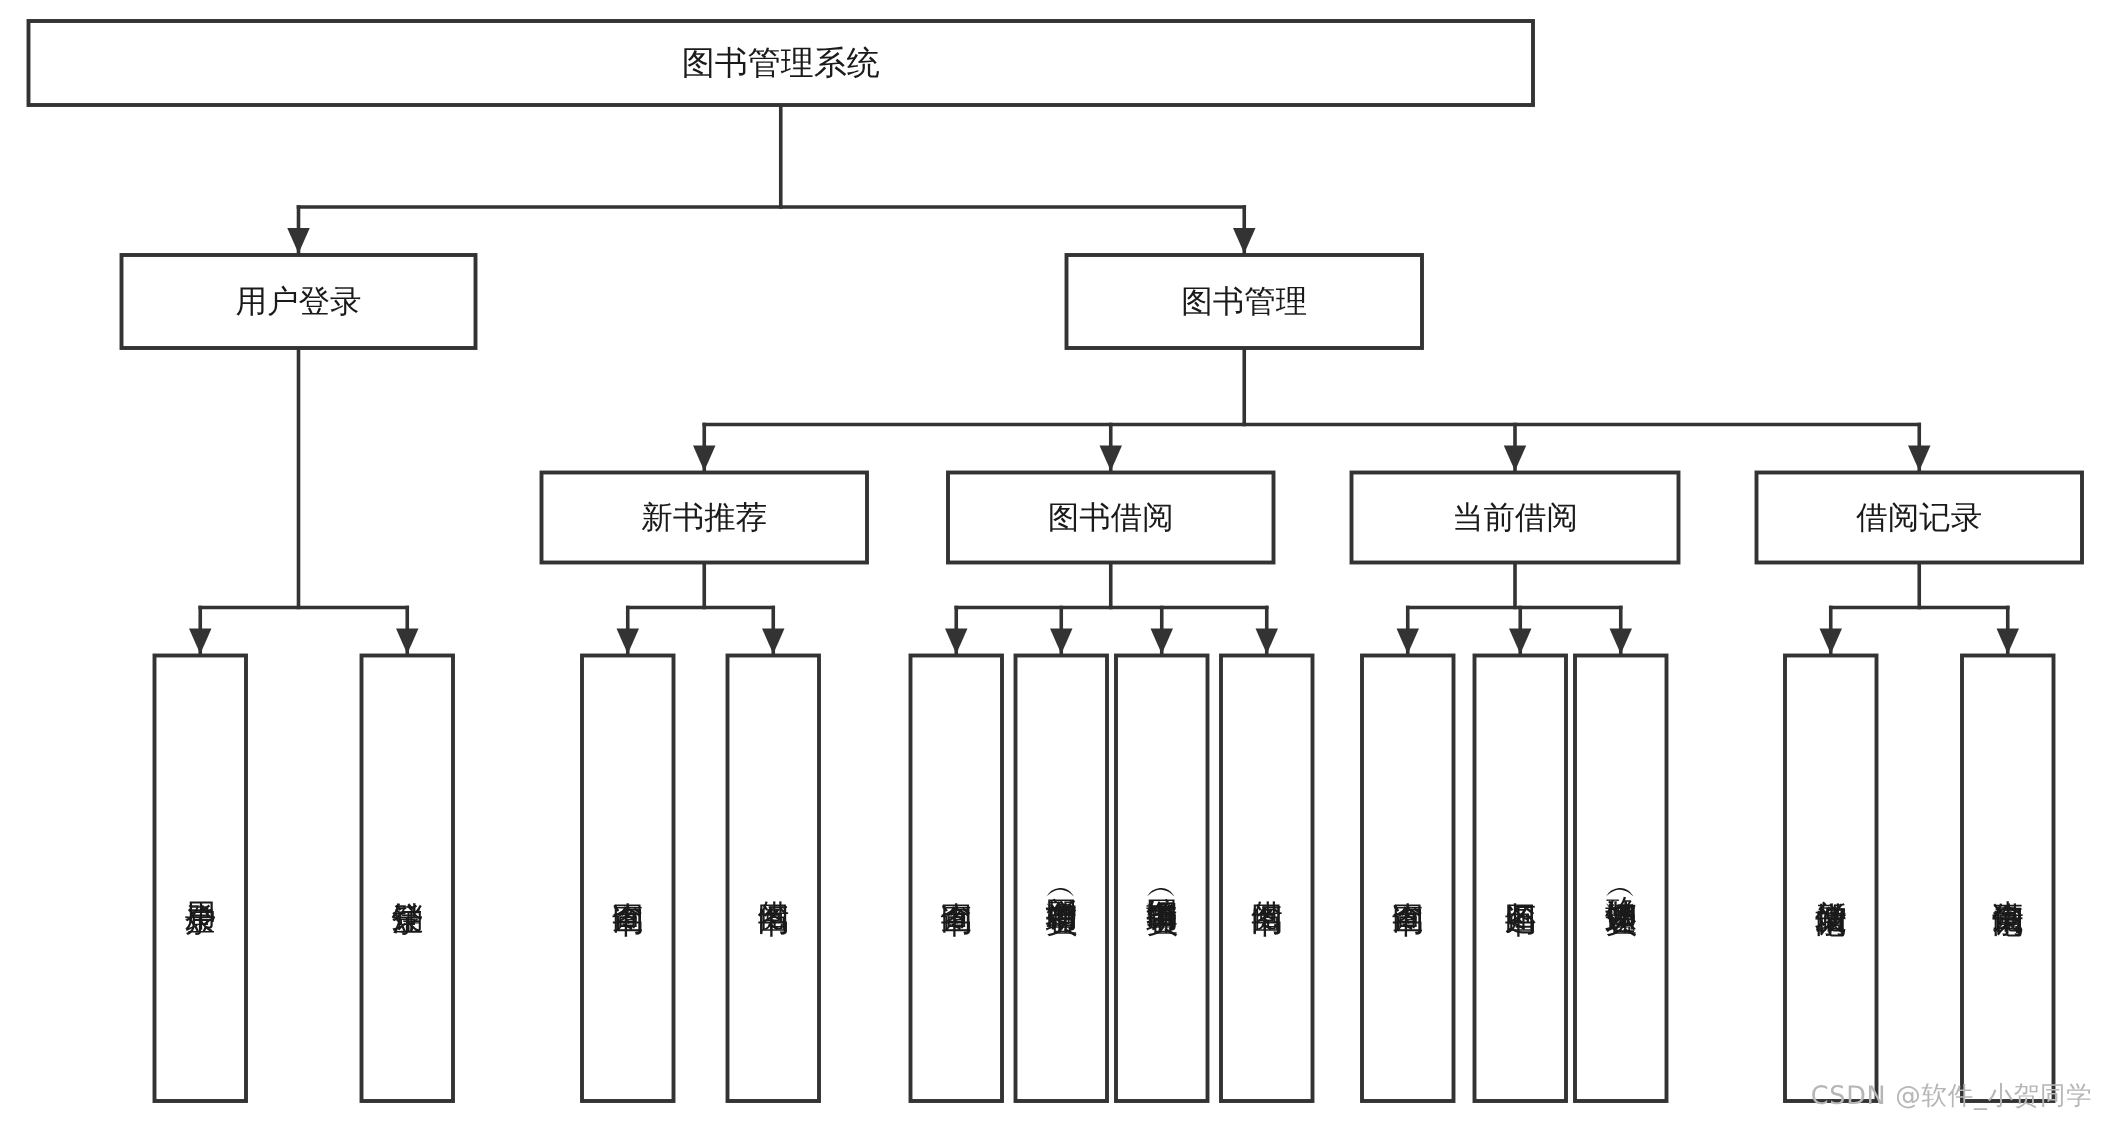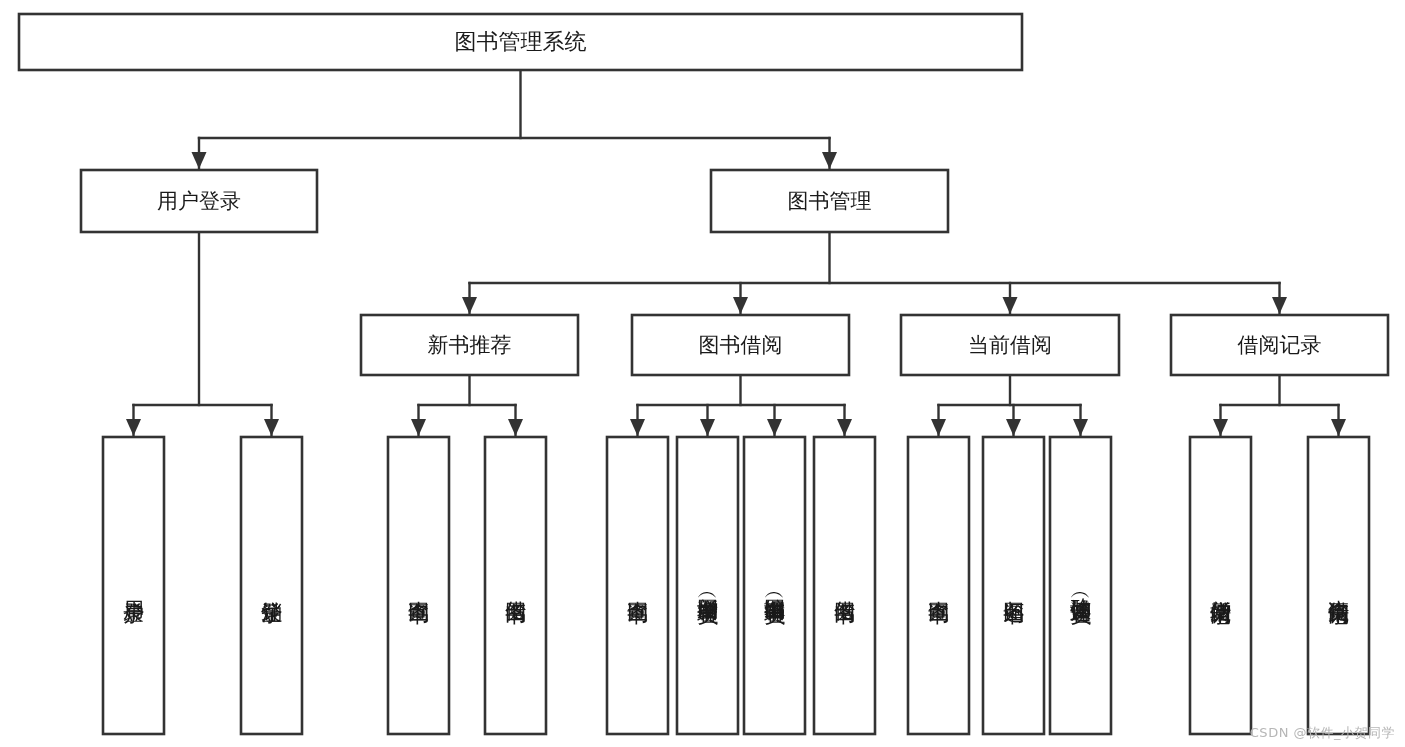--- a/index.html
+++ b/index.html
@@ -64,21 +64,21 @@
     letter-spacing: 1px;
     white-space: nowrap;
     text-align: center;
     pointer-events: none;
   }
   .watermark {
     position: absolute;
     right: 10px;
     bottom: 5px;
     font-family: "DejaVu Sans", "Liberation Sans", sans-serif;
-    font-size: 13px;
+    font-size: 17px;
     color: #b6b6b6;
     white-space: nowrap;
     letter-spacing: 0.5px;
   }
 </style>
 </head>
 <body>
 
 <div id="diagram-root">
 

